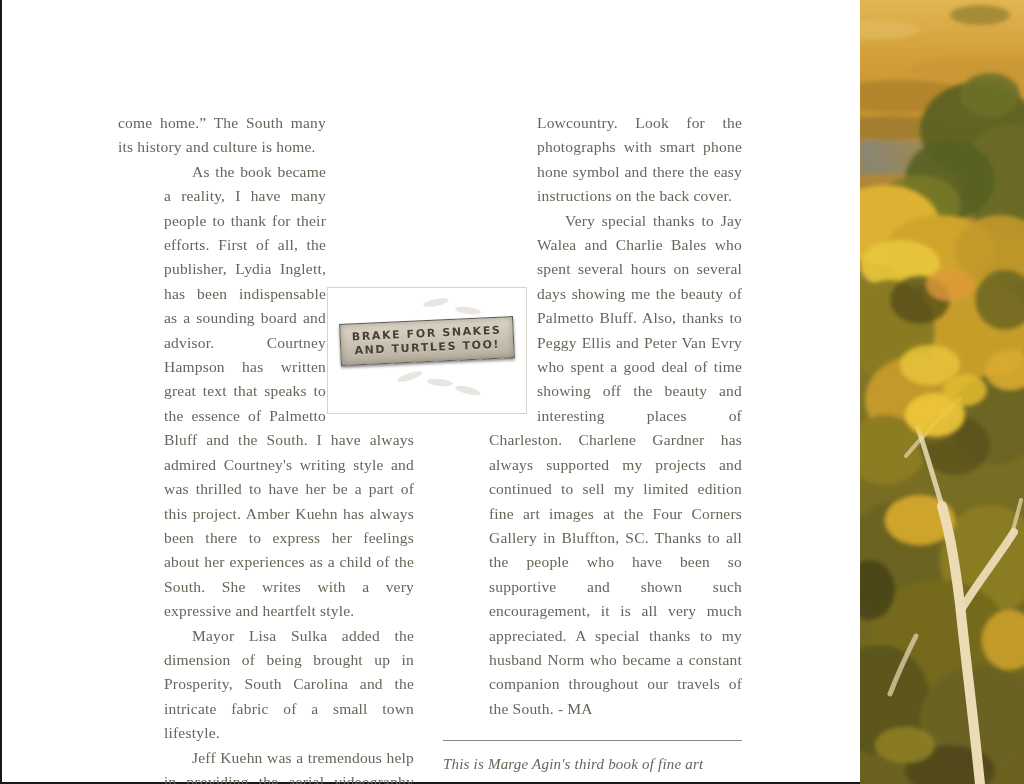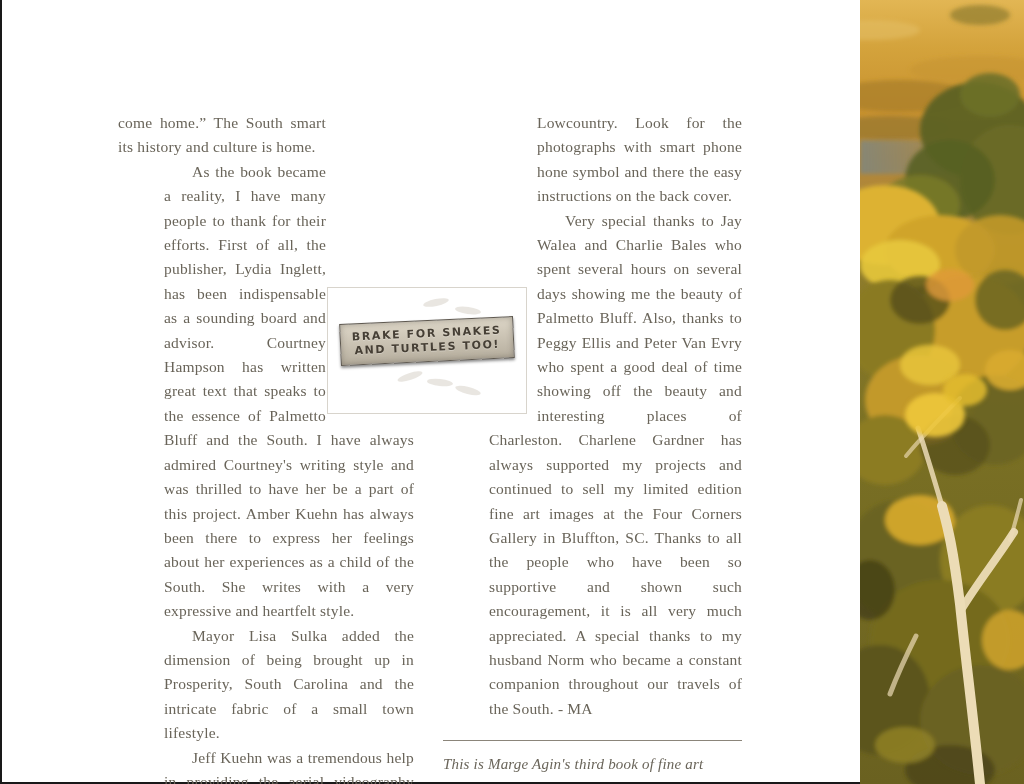--- a/index.html
+++ b/index.html
@@ -56,21 +56,21 @@
 </head>
 <body>
 
 <div class="page">
 
   <div class="edge-left"></div>
   <div class="edge-bottom"></div>
 
   <div class="col left-col">
     <div class="spacer-r"></div>
-    <p>come home.” The South smart its history and culture is home.</p>
+    <p>come home.” The South many its history and culture is home.</p>
     <p class="indent">As the book became a reality, I have many people to thank for their efforts. First of all, the publisher, Lydia Inglett, has been indispensable as a sounding board and advisor. Courtney Hampson has written great text that speaks to the essence of Palmetto Bluff and the South. I have always admired Courtney's writing style and was thrilled to have her be a part of this project. Amber Kuehn has always been there to express her feelings about her experiences as a child of the South. She writes with a very expressive and heartfelt style.</p>
     <p class="indent">Mayor Lisa Sulka added the dimension of being brought up in Prosperity, South Carolina and the intricate fabric of a small town lifestyle.</p>
     <p class="indent">Jeff Kuehn was a tremendous help in providing the aerial videography within the book. You can view his imagery using your smart phone or tablet for a thrilling, dynamic perspective of the</p>
   </div>
 
   <div class="col right-col">
     <div class="spacer-l"></div>
     <p>Lowcountry. Look for the photographs with smart phone hone symbol and there the easy instructions on the back cover.</p>
     <p class="indent">Very special thanks to Jay Walea and Charlie Bales who spent several hours on several days showing me the beauty of Palmetto Bluff. Also, thanks to Peggy Ellis and Peter Van Evry who spent a good deal of time showing off the beauty and interesting places of Charleston. Charlene Gardner has always supported my projects and continued to sell my limited edition fine art images at the Four Corners Gallery in Bluffton, SC. Thanks to all the people who have been so supportive and shown such encouragement, it is all very much appreciated. A special thanks to my husband Norm who became a constant companion throughout our travels of the South. - MA</p>
     <hr class="foot-rule">

